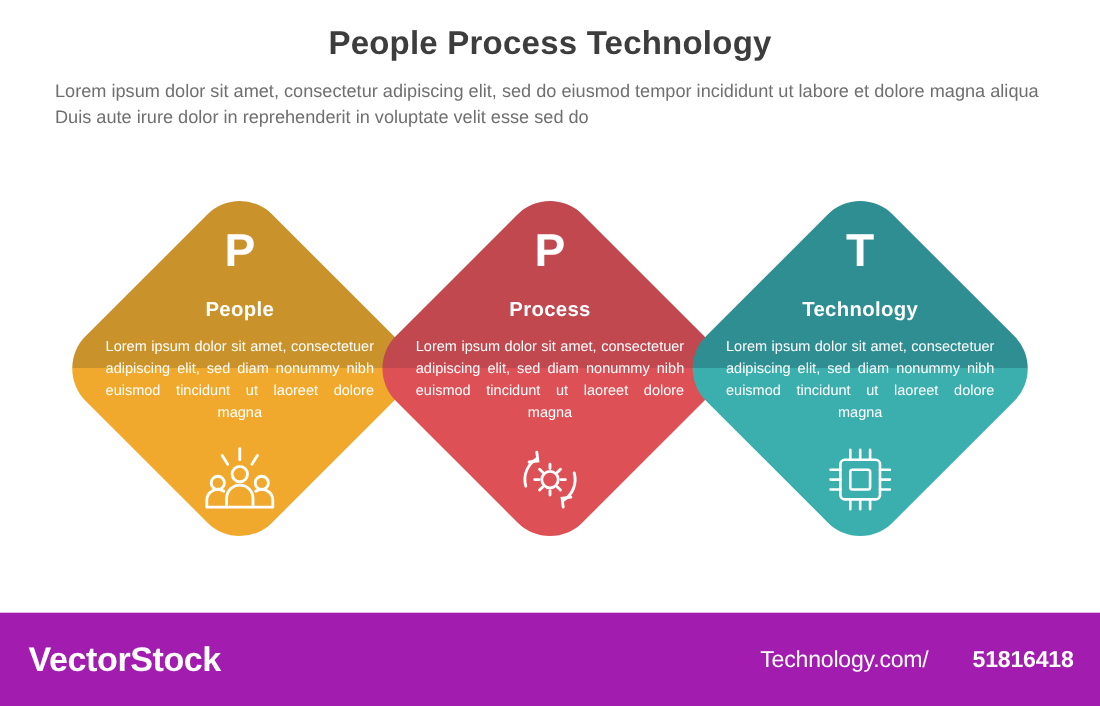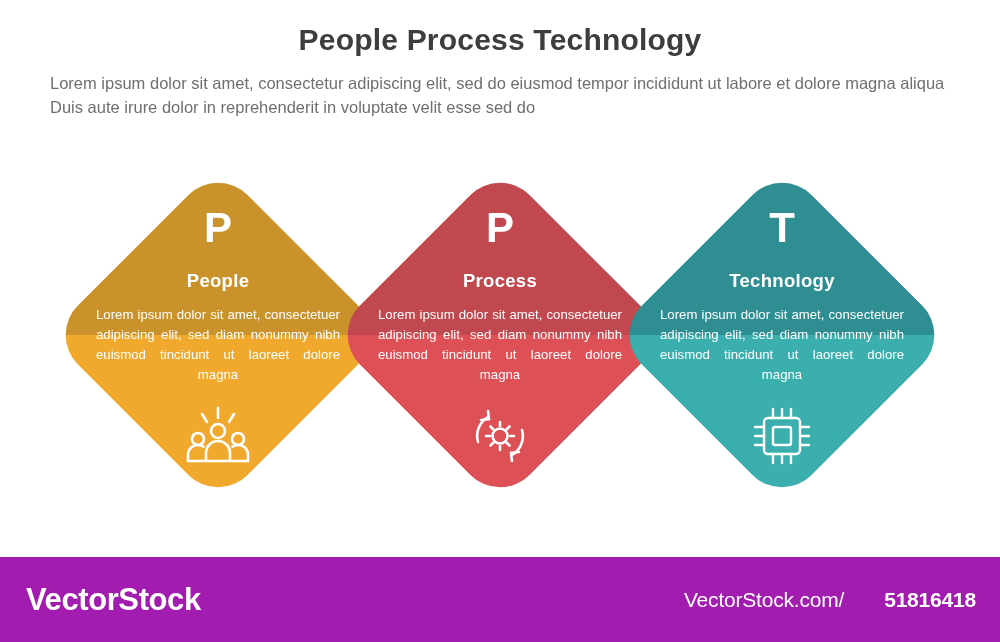--- a/index.html
+++ b/index.html
@@ -214,17 +214,17 @@
           </svg>
         </div>
       </div>
     </div>
 
   </div>
 
   <div class="footer">
     <div class="brand">VectorStock</div>
     <div class="footer-right">
-      <span>VectorStock.com/</span><span class="code">51816418</span>
+      <span>Technology.com/</span><span class="code">51816418</span>
     </div>
   </div>
 
 </div>
 
 </body></html>

